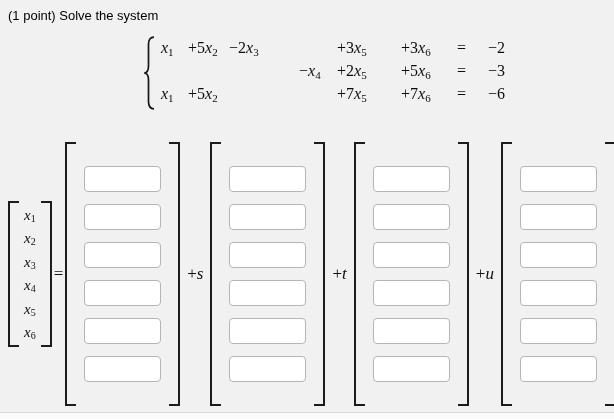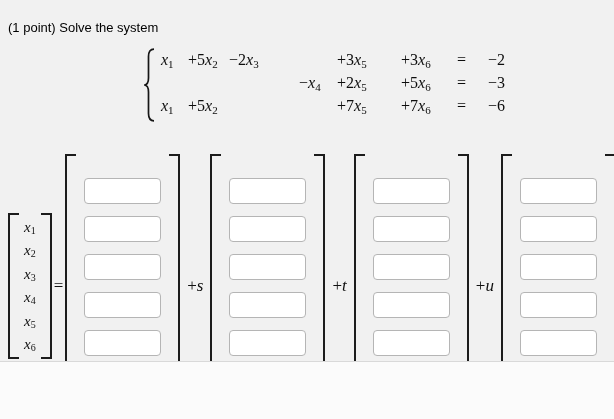--- a/index.html
+++ b/index.html
@@ -4,24 +4,24 @@
 <style>
   html,body { margin:0; padding:0; }
   body {
     width:614px; height:419px; overflow:hidden;
     background:#fbfbfb;
     font-family:"Liberation Sans", sans-serif;
     color:#111;
   }
   .panel {
     box-sizing:border-box;
-    width:614px; height:362px;
+    width:614px; height:413px;
     background:#f1f1f1;
     border-bottom:1px solid #d9d9d9;
-    padding:20px 0 0 8px;
+    padding:8px 0 0 8px;
     overflow:hidden;
   }
   .title { font-size:13px; color:#000; }
 
   
   .system { display:flex; align-items:center; margin:13px 0 0 134px; }
   .brace-svg { display:block; }
   .sys-table {
     border-collapse:collapse; margin-left:4px;
     font-family:"Liberation Serif", serif; font-size:16px; color:#0d0d0d;

